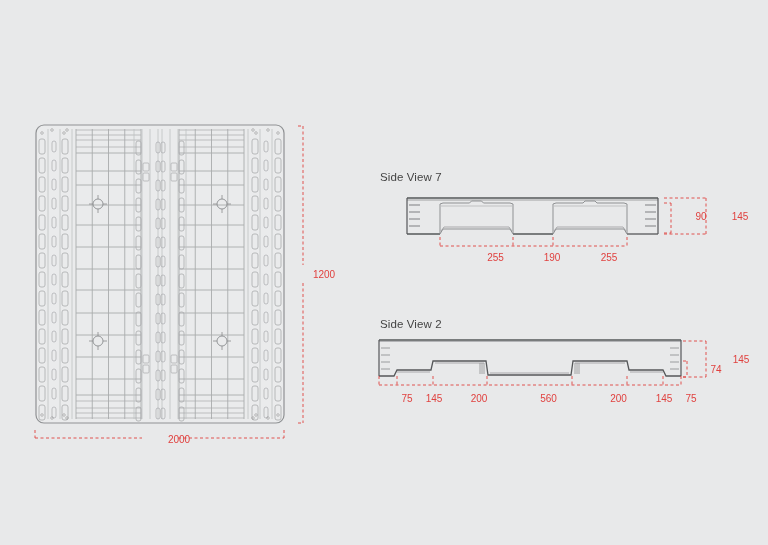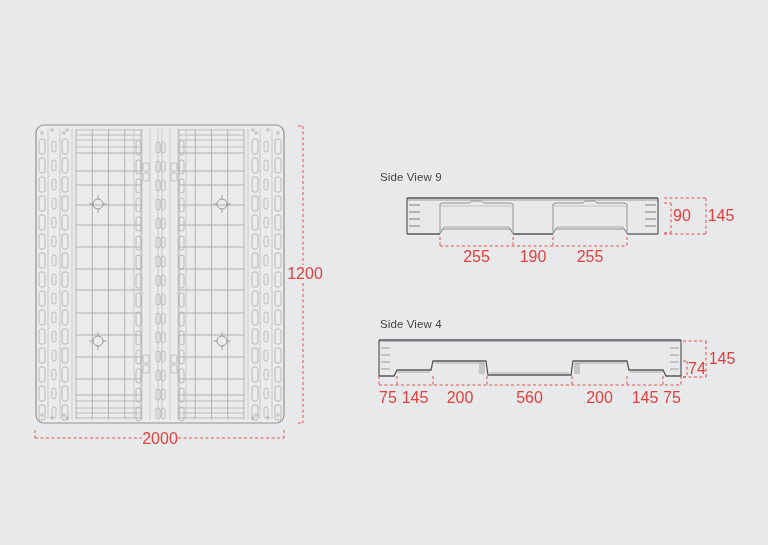--- a/index.html
+++ b/index.html
@@ -1,18 +1,18 @@
 <!DOCTYPE html>
 <html><head>
 <meta charset="utf-8">
 <style>
   html,body{margin:0;padding:0;}
   body{width:768px;height:545px;background:#e8e9ea;position:relative;overflow:hidden;font-family:"Liberation Sans","DejaVu Sans",sans-serif;}
   .view-title{position:absolute;font-size:11.5px;color:#444;letter-spacing:0.1px;}
-  .dim{position:absolute;font-size:16px;color:#e0413f;transform:translate(-50%,-50%);white-space:nowrap;}
+  .dim{position:absolute;font-size:10px;color:#e0413f;transform:translate(-50%,-50%);white-space:nowrap;margin-left:19px;}
   svg{position:absolute;left:0;top:0;}
 </style>
 </head>
 <body>
 
 <svg id="canvas" width="768" height="545" viewBox="0 0 768 545" xmlns="http://www.w3.org/2000/svg">
   <g id="top-view">
       <rect x="36" y="125" width="248" height="298" stroke="#8f9193" stroke-width="1.2" fill="#eaebec" rx="8"></rect>
       <rect x="39" y="139" width="6" height="15" stroke="#a9abad" stroke-width="0.8" fill="none" rx="2"></rect>
       <rect x="39" y="158" width="6" height="15" stroke="#a9abad" stroke-width="0.8" fill="none" rx="2"></rect>
@@ -358,28 +358,28 @@
       <line x1="683" y1="377" x2="687" y2="377" stroke="#e0413f" stroke-width="0.9" stroke-dasharray="3,2.5"></line>
       <line x1="683" y1="341" x2="706" y2="341" stroke="#e0413f" stroke-width="0.9" stroke-dasharray="3,2.5"></line>
       <line x1="706" y1="341" x2="706" y2="377" stroke="#e0413f" stroke-width="0.9" stroke-dasharray="3,2.5"></line>
       <line x1="683" y1="377" x2="706" y2="377" stroke="#e0413f" stroke-width="0.9" stroke-dasharray="3,2.5"></line>
     </g>
 </svg>
 
 <div class="dim" id="lbl-width" style="left: 160px; top: 439px;">2000</div>
 <div class="dim" id="lbl-length" style="left: 305px; top: 274px; text-align: right;">1200</div>
 
-<div class="view-title" id="sv1-title" style="left: 380px; top: 171px;">Side View 9</div>
+<div class="view-title" id="sv1-title" style="left: 380px; top: 171px;">Side View 7</div>
 <div class="dim sv1-b" style="left: 476.5px; top: 257px;">255</div>
 <div class="dim sv1-b" style="left: 533px; top: 257px; text-align: right;">190</div>
 <div class="dim sv1-b" style="left: 590px; top: 257px;">255</div>
 <div class="dim sv1-r" style="left: 682px; top: 216px;">90</div>
 <div class="dim sv1-r" style="left: 721px; top: 216px;">145</div>
 
-<div class="view-title" id="sv2-title" style="left: 380px; top: 318px;">Side View 4</div>
+<div class="view-title" id="sv2-title" style="left: 380px; top: 318px;">Side View 2</div>
 <div class="dim sv2-b" style="left: 388px; top: 398px;">75</div>
 <div class="dim sv2-b" style="left: 415px; top: 398px;">145</div>
 <div class="dim sv2-b" style="left: 460px; top: 398px;">200</div>
 <div class="dim sv2-b" style="left: 529.5px; top: 398px;">560</div>
 <div class="dim sv2-b" style="left: 599.5px; top: 398px;">200</div>
 <div class="dim sv2-b" style="left: 645px; top: 398px;">145</div>
 <div class="dim sv2-b" style="left: 672px; top: 398px;">75</div>
 <div class="dim sv2-r" style="left: 697px; top: 369px;">74</div>
 <div class="dim sv2-r" style="left: 722px; top: 359px;">145</div>
 

